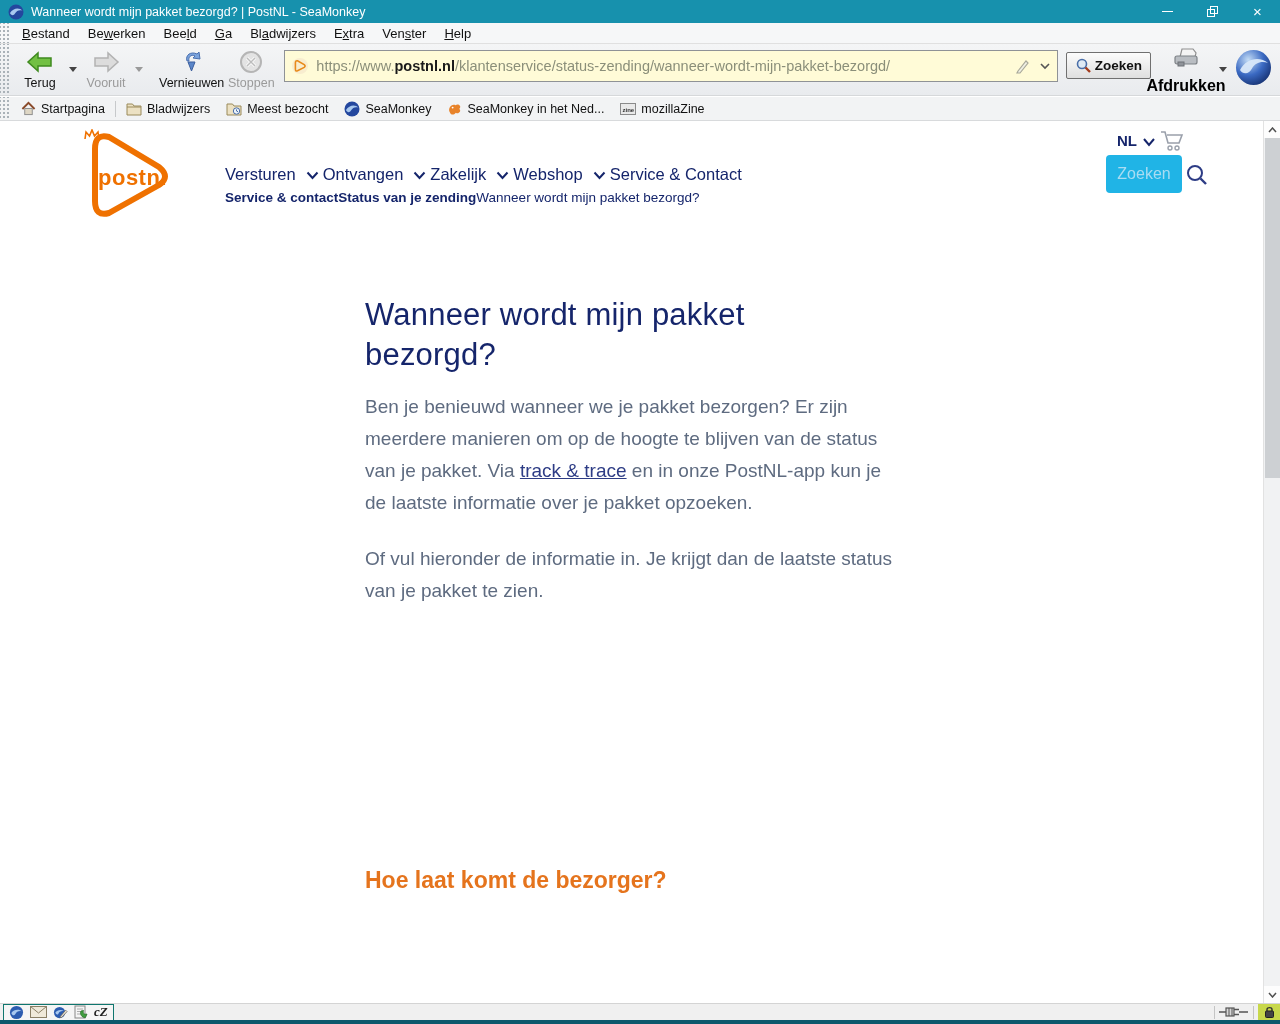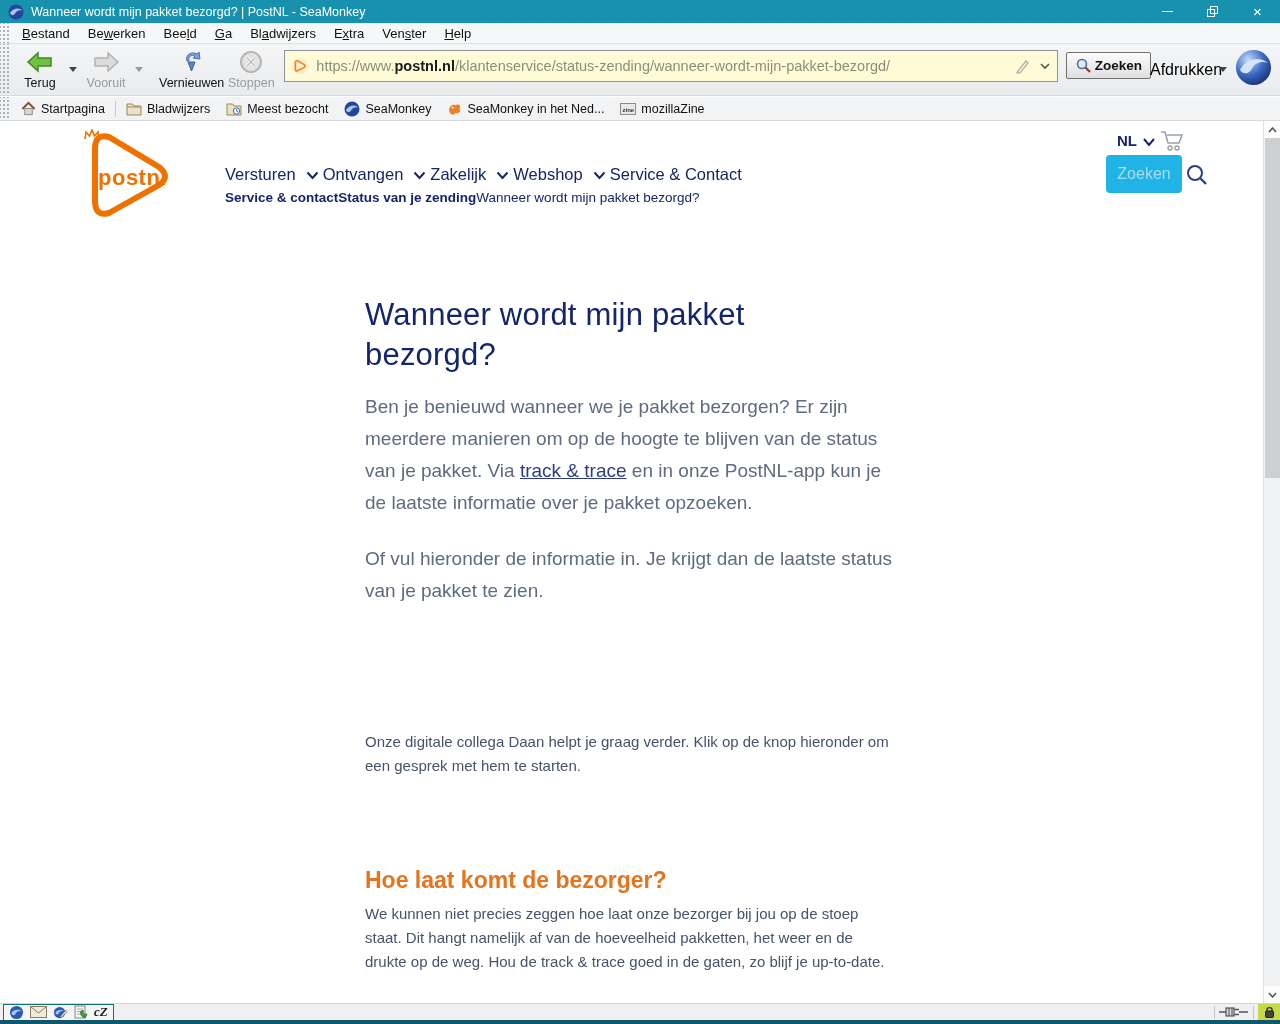--- a/index.html
+++ b/index.html
@@ -35,21 +35,21 @@
   .navbtn.disabled .lbl { color:#9a9a9a; }
   .dd-arrow { width:0; height:0; border-left:4px solid transparent; border-right:4px solid transparent; border-top:5px solid #444; margin:0 2px; }
   .urlbar { flex:1; height:32px; margin:0 6px 8px 6px; background:#fffbd7; border:1px solid #8f9296;
     display:flex; align-items:center; padding:8px 6px; }
   .url-text { font-size:14.5px; white-space:nowrap; overflow:hidden; margin-left:7px; flex:1; }
   .url-gray { color:#8b8f7a; }
   .url-domain { color:#1a1a1a; font-weight:bold; }
   .chrome-search { height:27px; margin:0 4px 8px 2px; background:linear-gradient(#fcfcfc,#dfdfdf);
     border:1px solid #707070; border-radius:2px; display:flex; align-items:center; padding:0 8px; }
   .chrome-search .lbl { font-weight:bold; font-size:13.5px; color:#111; margin-left:3px; }
-  .print-group { display:flex; flex-direction:row; align-items:center; width:62px; height:50px; justify-content:center; }
+  .print-group { display:flex; flex-direction:column; align-items:center; width:62px; height:50px; justify-content:space-between;font-weight:bold; }
   .sm-big { width:37px; height:37px; margin:0 8px 4px 6px; }
 
   .bookmarksbar { position:absolute; top:97px; left:0; width:1280px; height:24px;
     background:#f2f3f4; border-bottom:1px solid #d8dadc; display:flex; align-items:center; }
   .bm-item { display:flex; align-items:center; gap:5px; font-size:12.5px; color:#111; padding:2px 8px; }
   .bm-sep { width:1px; height:16px; background:#c7c9cb; margin:0 2px; }
 
   
   .content { position:absolute; top:121px; left:0; width:1280px; height:882px; background:#fff; overflow:hidden; }
   .abs { position:absolute; }
@@ -329,24 +329,22 @@
     <circle cx="10" cy="10" r="7" fill="none" stroke="#2d3c85" stroke-width="2"></circle>
     <line x1="15.5" y1="15.5" x2="21" y2="21" stroke="#2d3c85" stroke-width="2.4"></line>
   </svg>
 
   <h1 class="abs h1">Wanneer wordt mijn pakket bezorgd?</h1>
 
   <p class="abs p-lead" style="top:422px;">Of vul hieronder de informatie in. Je krijgt dan de laatste status van je pakket te zien.</p>
 
   <p class="abs p-lead" style="top:270px;"><span>Ben je benieuwd wanneer we je pakket bezorgen? Er zijn meerdere manieren om op de hoogte te blijven van de status van je pakket. Via </span><a href="#">track &amp; trace</a><span> en in onze PostNL-app kun je de laatste informatie over je pakket opzoeken.</span></p>
 
-  <p class="abs p-small" style="top:609px;">Onze digitale collega Daan helpt je graag verder. Klik op de knop hieronder om een gesprek met hem te starten.</p>
 
   <h2 class="abs h2" style="top:746px;">Hoe laat komt de bezorger?</h2>
-  <p class="abs p-small" style="top:781px;">We kunnen niet precies zeggen hoe laat onze bezorger bij jou op de stoep staat. Dit hangt namelijk af van de hoeveelheid pakketten, het weer en de drukte op de weg. Hou de track &amp; trace goed in de gaten, zo blijf je up-to-date.</p>
 </div>
 
 <div class="vscroll">
   <div class="sb-btn sb-up">
     <svg width="9" height="6" viewBox="0 0 9 6">
         <polyline points="1,5 4.5,1 8,5" fill="none" stroke="#505050" stroke-width="1.5"></polyline>
       </svg>
   </div>
   <div class="sb-thumb"></div>
   <div class="sb-btn sb-down">

